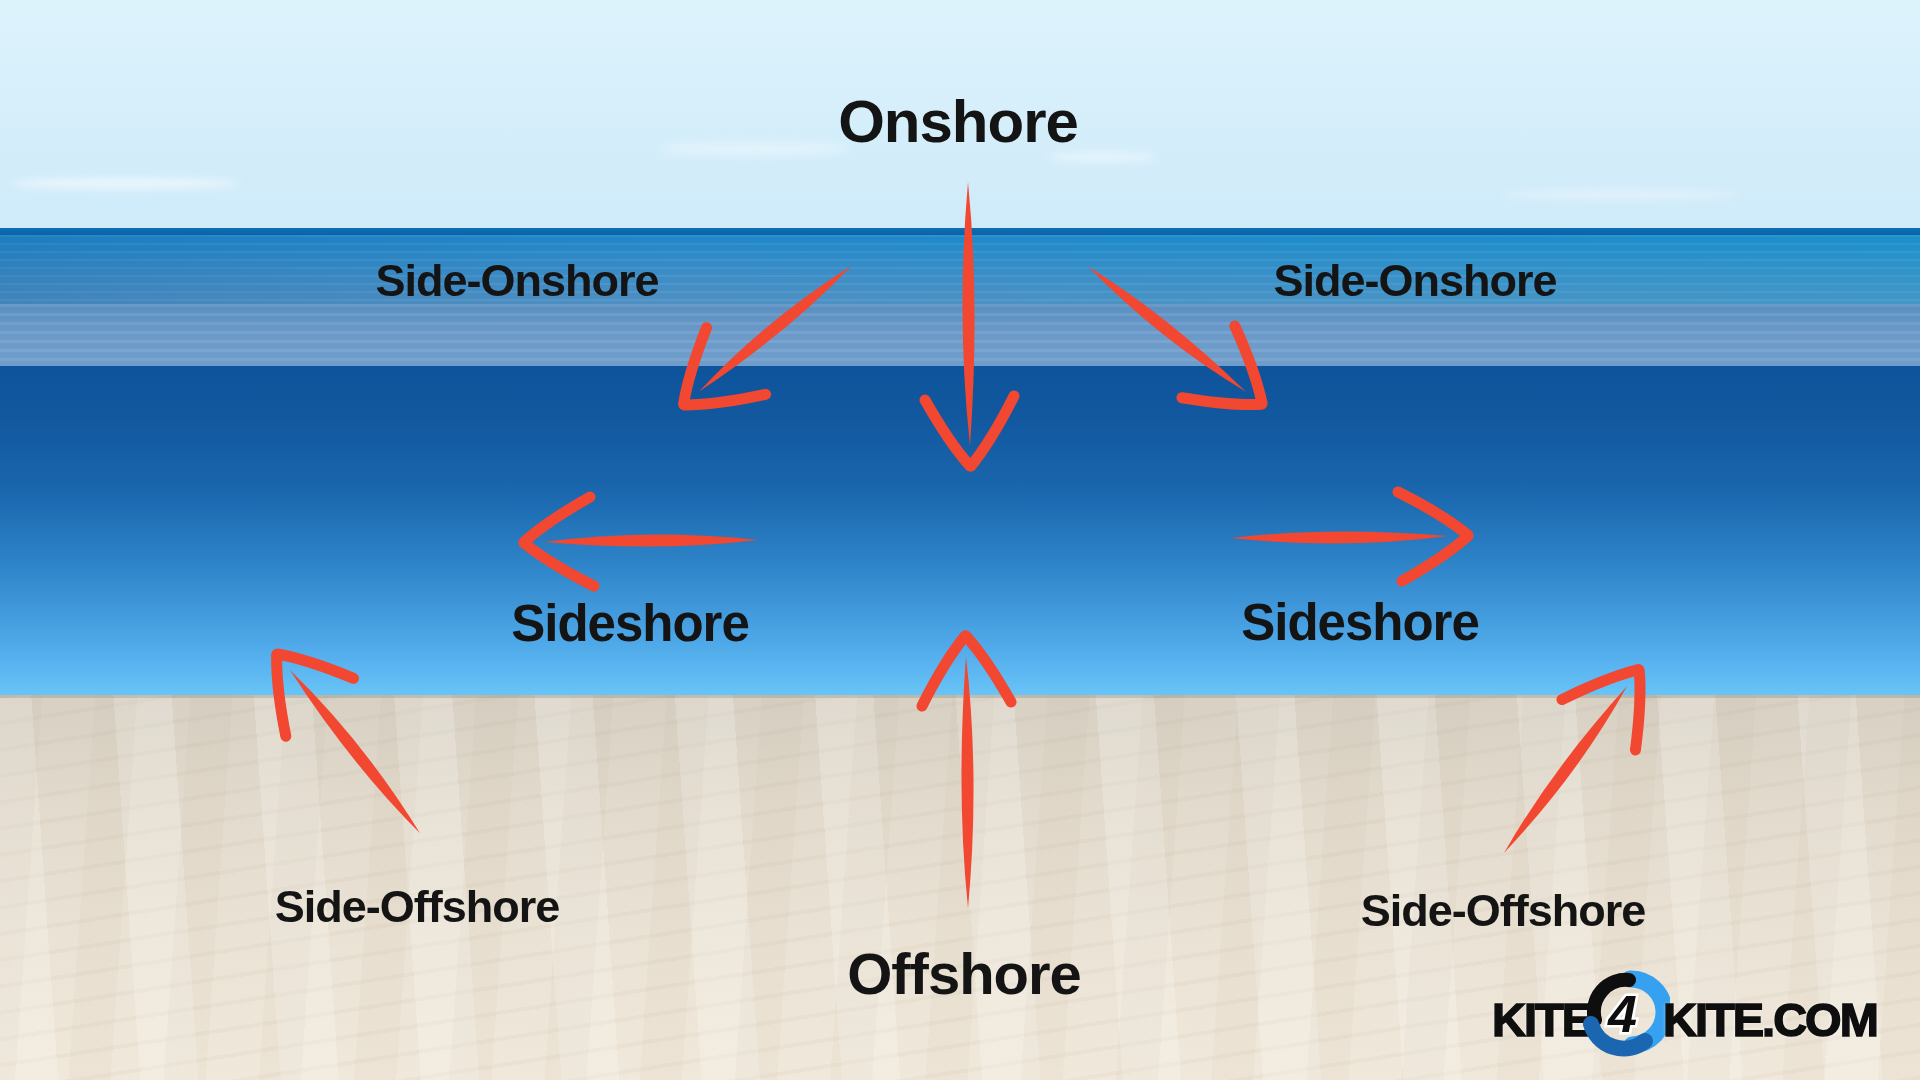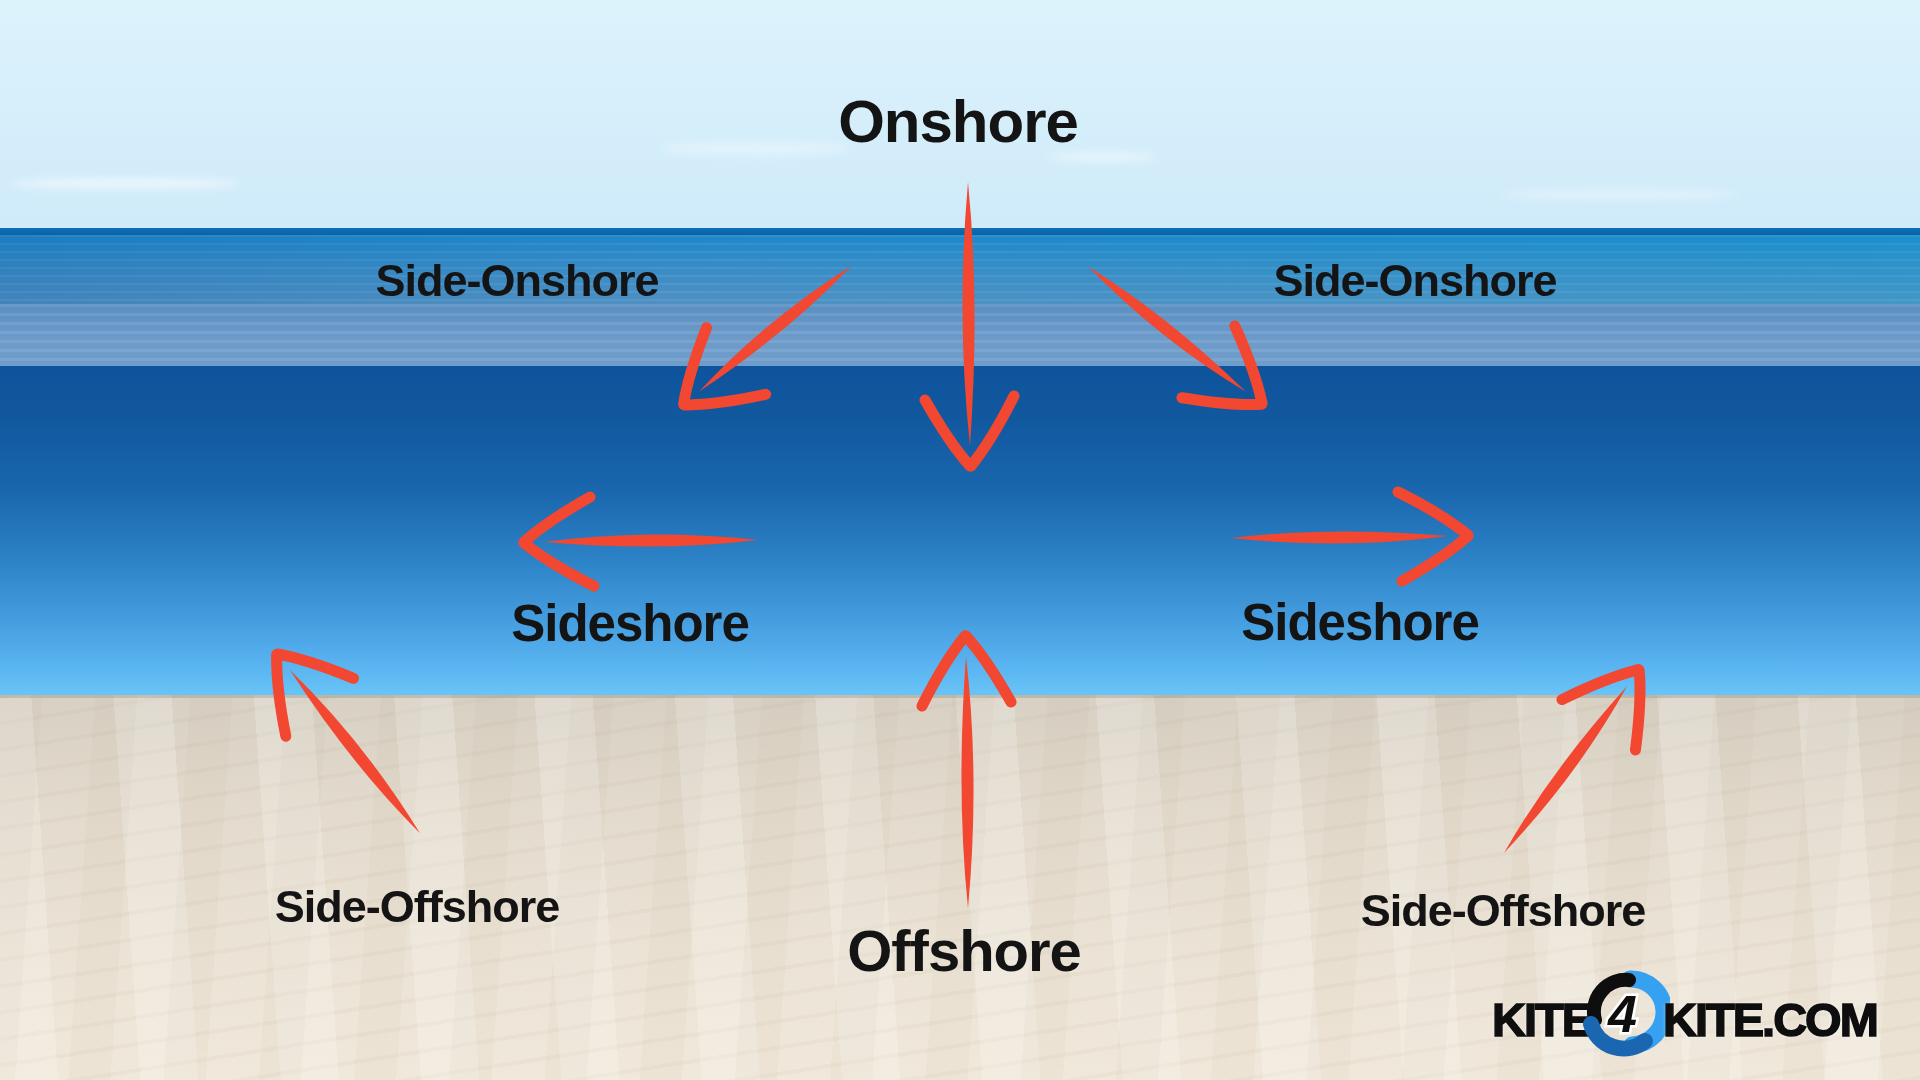--- a/index.html
+++ b/index.html
@@ -50,21 +50,21 @@
   
   .lbl{
     position:absolute;transform:translate(-50%,-50%);
     font-weight:bold;color:#141414;white-space:nowrap;letter-spacing:-1px;
   }
   #lbl-onshore            {left:958px; top:121px; font-size:60px;}
   #lbl-side-onshore-left  {left:517px; top:281px; font-size:45px;}
   #lbl-side-onshore-right {left:1415px;top:281px; font-size:45px;}
   #lbl-sideshore-left     {left:630px; top:623px; font-size:51px;}
   #lbl-sideshore-right    {left:1360px;top:622px; font-size:51px;}
-  #lbl-offshore           {left:964px; top:950px; font-size:58px;}
+  #lbl-offshore           {left:964px; top:973px; font-size:58px;}
   #lbl-side-offshore-left {left:417px; top:907px; font-size:45px;}
   #lbl-side-offshore-right{left:1503px;top:911px; font-size:45px;}
   
   .arrow{position:absolute;pointer-events:none;}
   .arrow svg{display:block;overflow:visible;}
   
   .logo{
     position:absolute;left:1492px;top:970px;height:98px;
     display:flex;align-items:center;
   }

